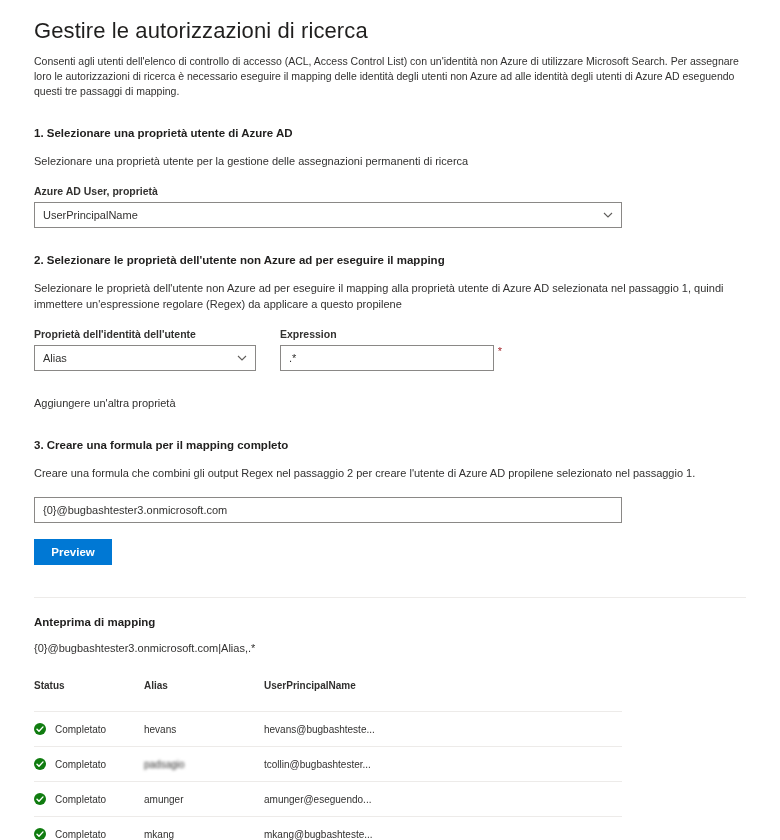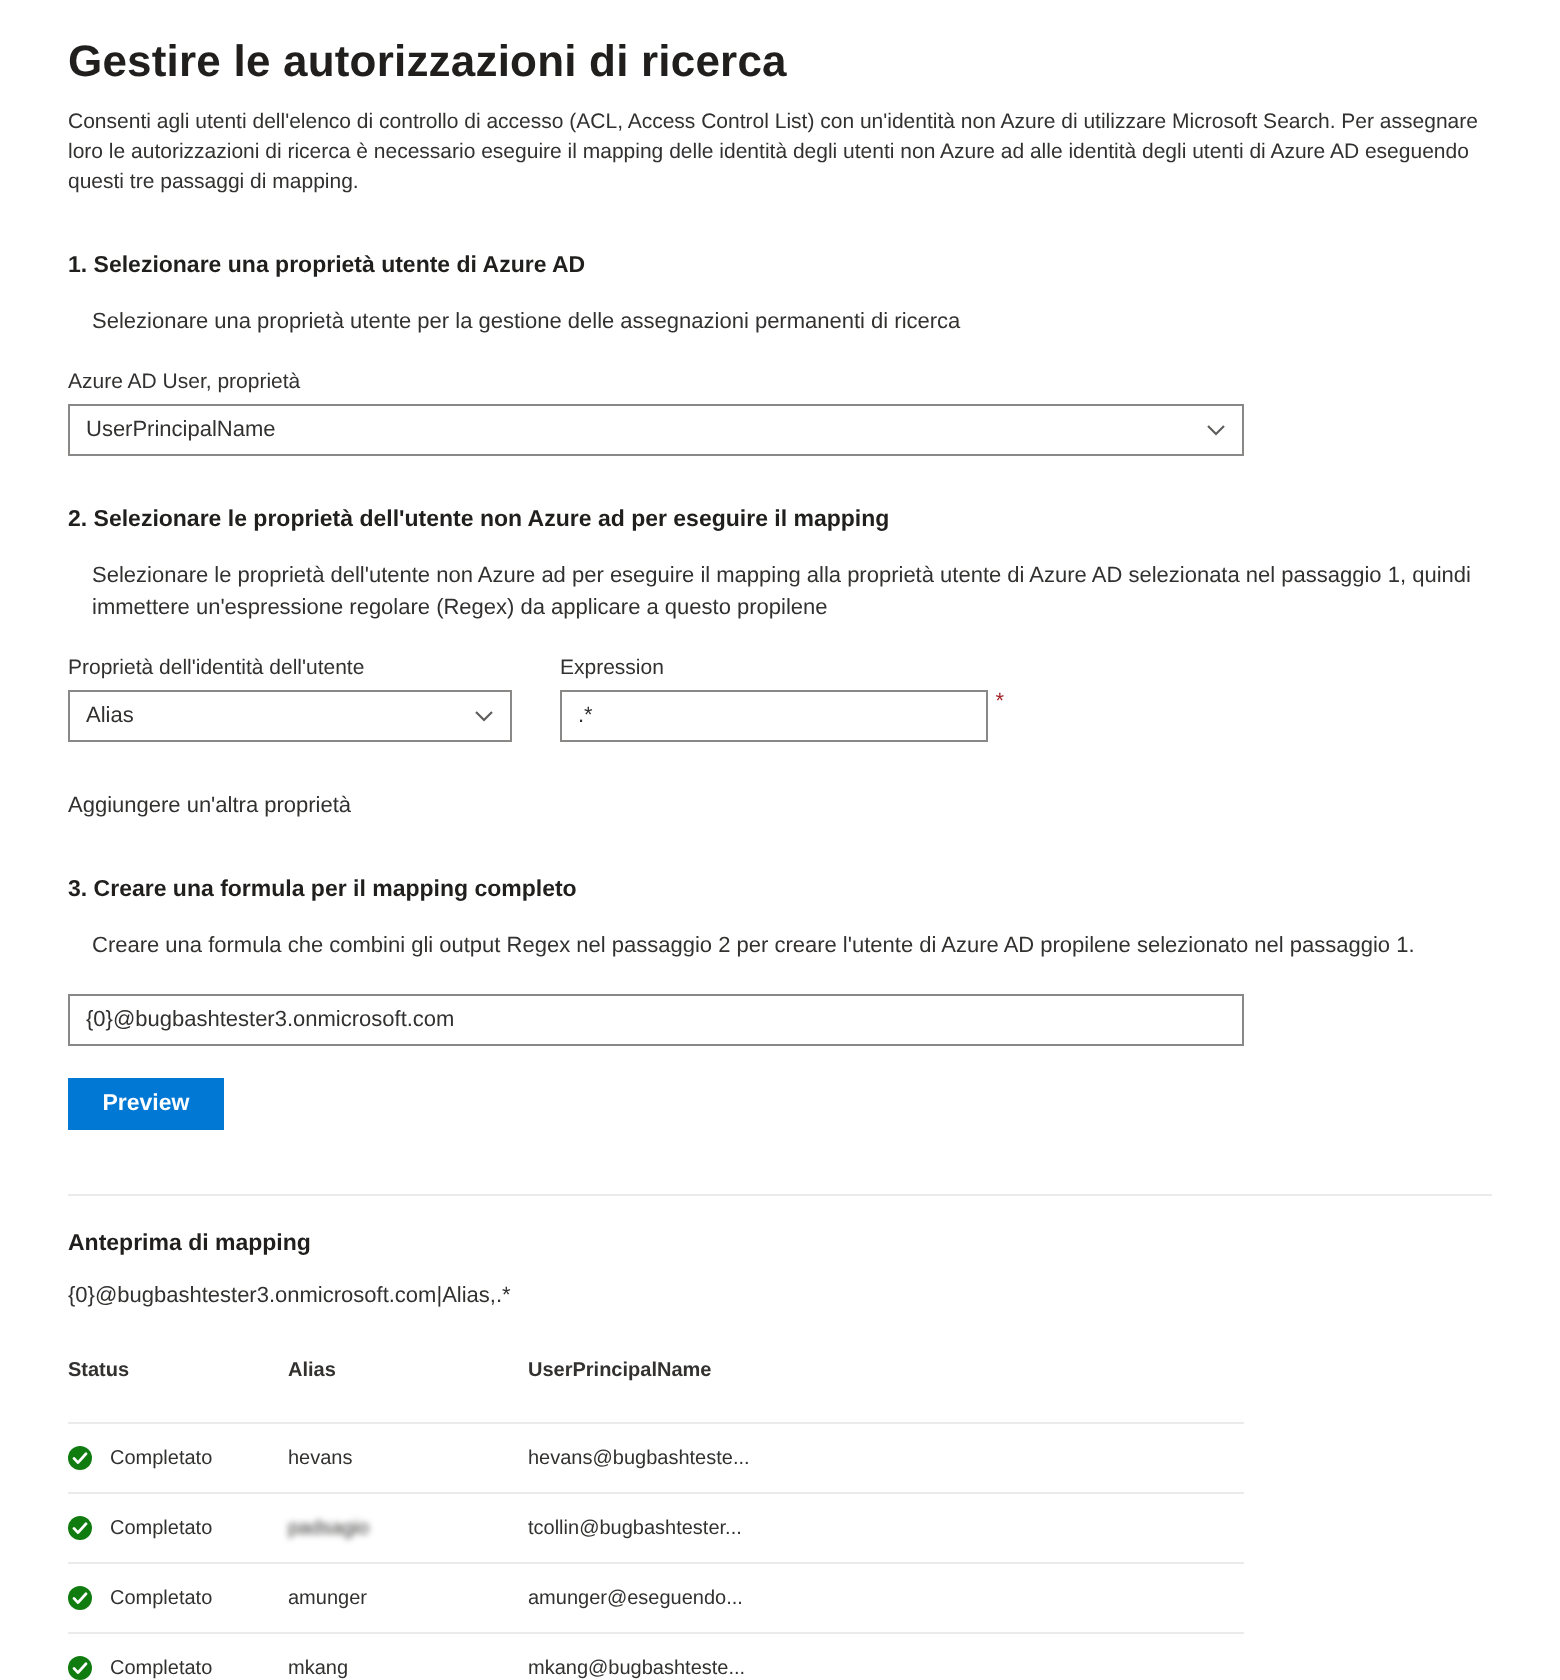--- a/index.html
+++ b/index.html
@@ -14,21 +14,21 @@
     color: #323130;
     overflow: hidden;
   }
   .page {
     padding: 18px 34px 0 34px;
     box-sizing: border-box;
     width: 780px;
   }
   h1.page-title {
     font-size: 22px;
-    font-weight: 700;
+    font-weight: 400;
     color: #201f1e;
     margin: 0 0 10px 0;
     letter-spacing: 0.1px;
   }
   .intro {
     font-size: 10.5px;
     line-height: 15px;
     color: #323130;
     max-width: 720px;
     margin-bottom: 28px;
@@ -41,26 +41,26 @@
     font-weight: 700;
     color: #201f1e;
     margin-bottom: 14px;
   }
   .step-desc {
     font-size: 11px;
     line-height: 16px;
     color: #323130;
     margin-bottom: 16px;
     max-width: 700px;
-    margin-left: 12px;
   }
   .field-label {
     font-size: 10.5px;
     color: #323130;
     margin-bottom: 5px;
+    font-weight: bold;
   }
   .required-star {
     color: #a4262c;
     font-size: 11px;
     margin-left: 4px;
     vertical-align: top;
   }
   .select-box {
     position: relative;
     border: 1px solid #8a8886;

